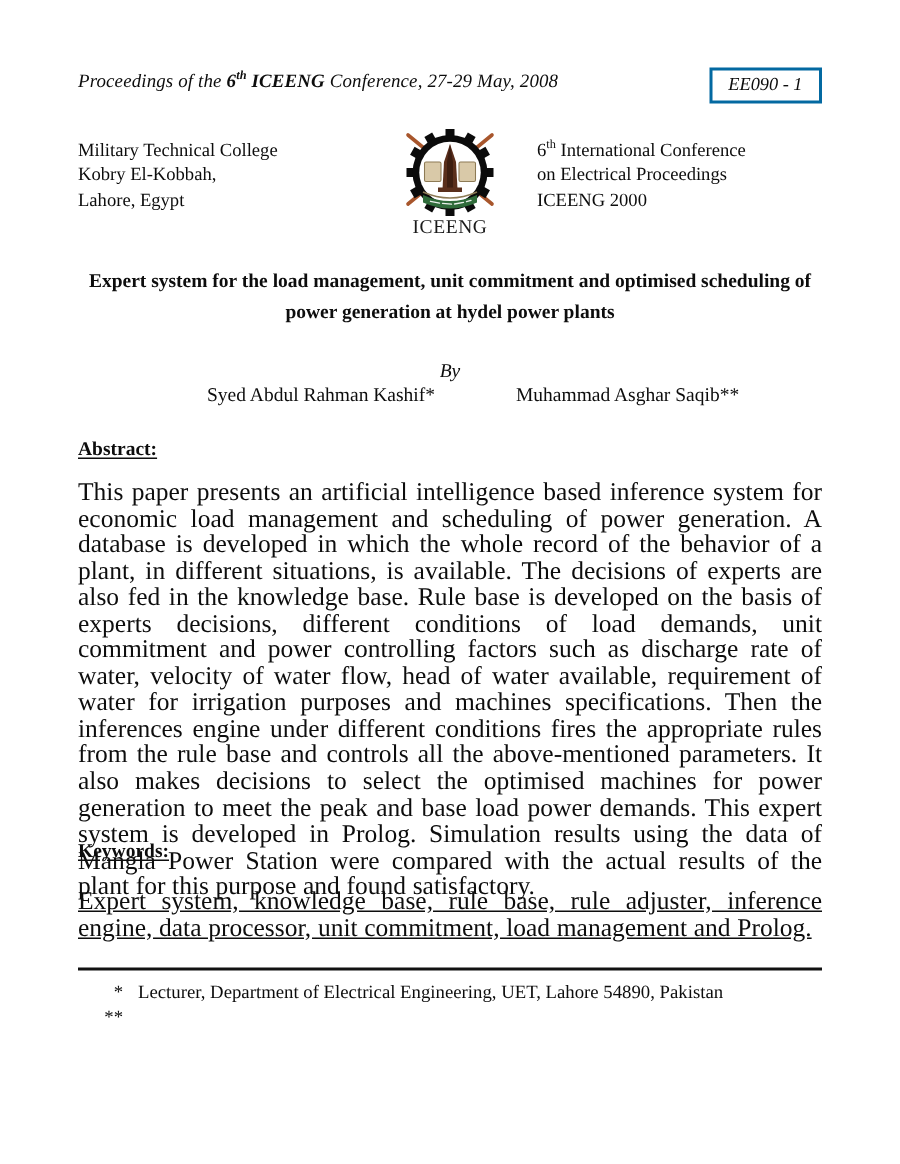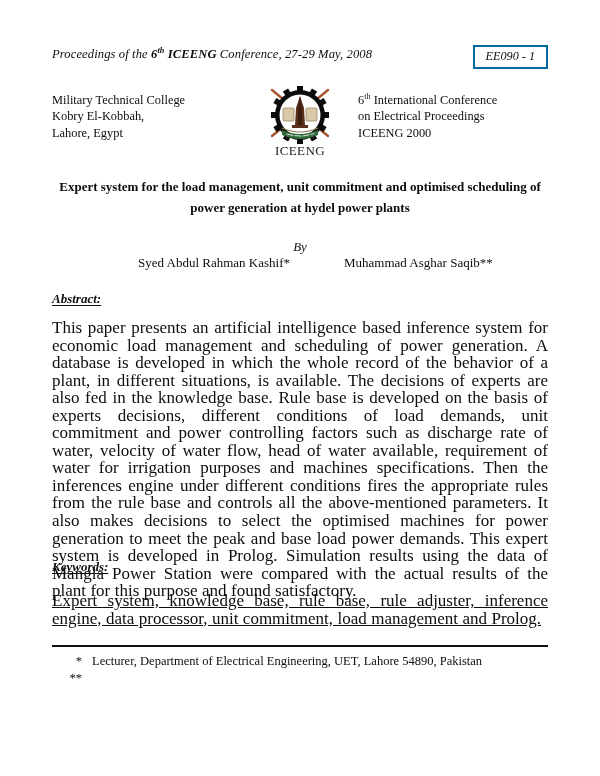--- a/index.html
+++ b/index.html
@@ -144,21 +144,20 @@
     margin-left: 24px;
   }
   .author-1 { left: 62px; }
   .author-2 { left: 268px; }
 
   
   .sec-head {
     position: absolute;
     left: 52px;
     font-weight: bold;
-    font-style: italic;
     font-size: 13px;
     text-decoration: underline;
     text-underline-offset: 2px;
   }
   .sec-abstract { top: 291px; }
   .sec-keywords { top: 559px; }
 
   
   .body-par {
     position: absolute;

